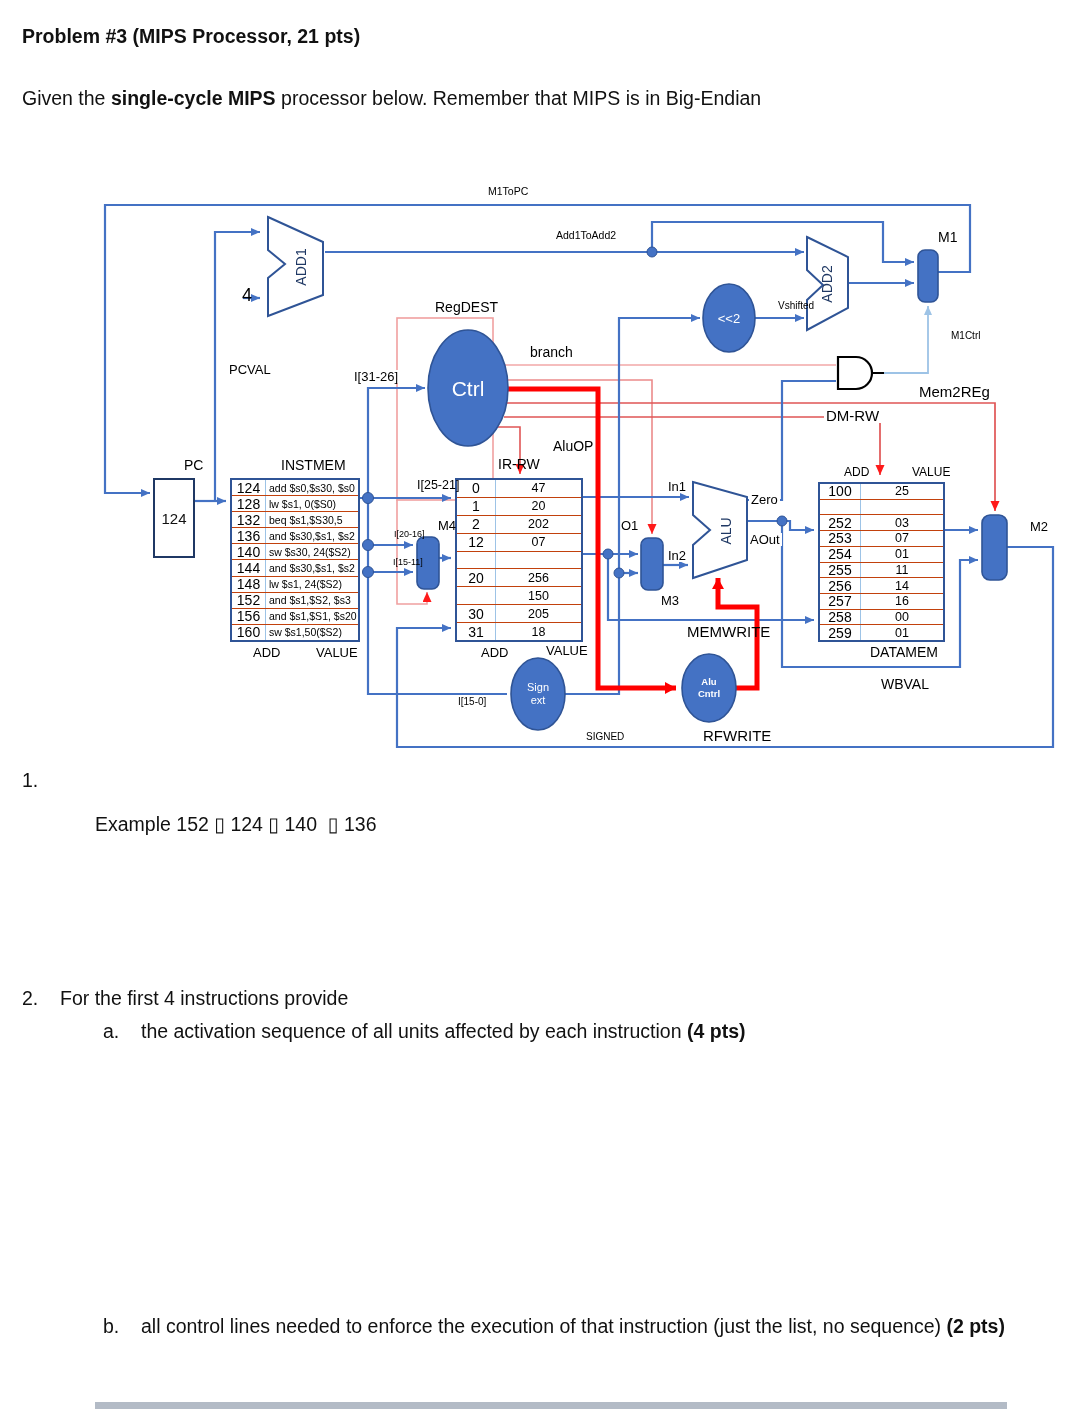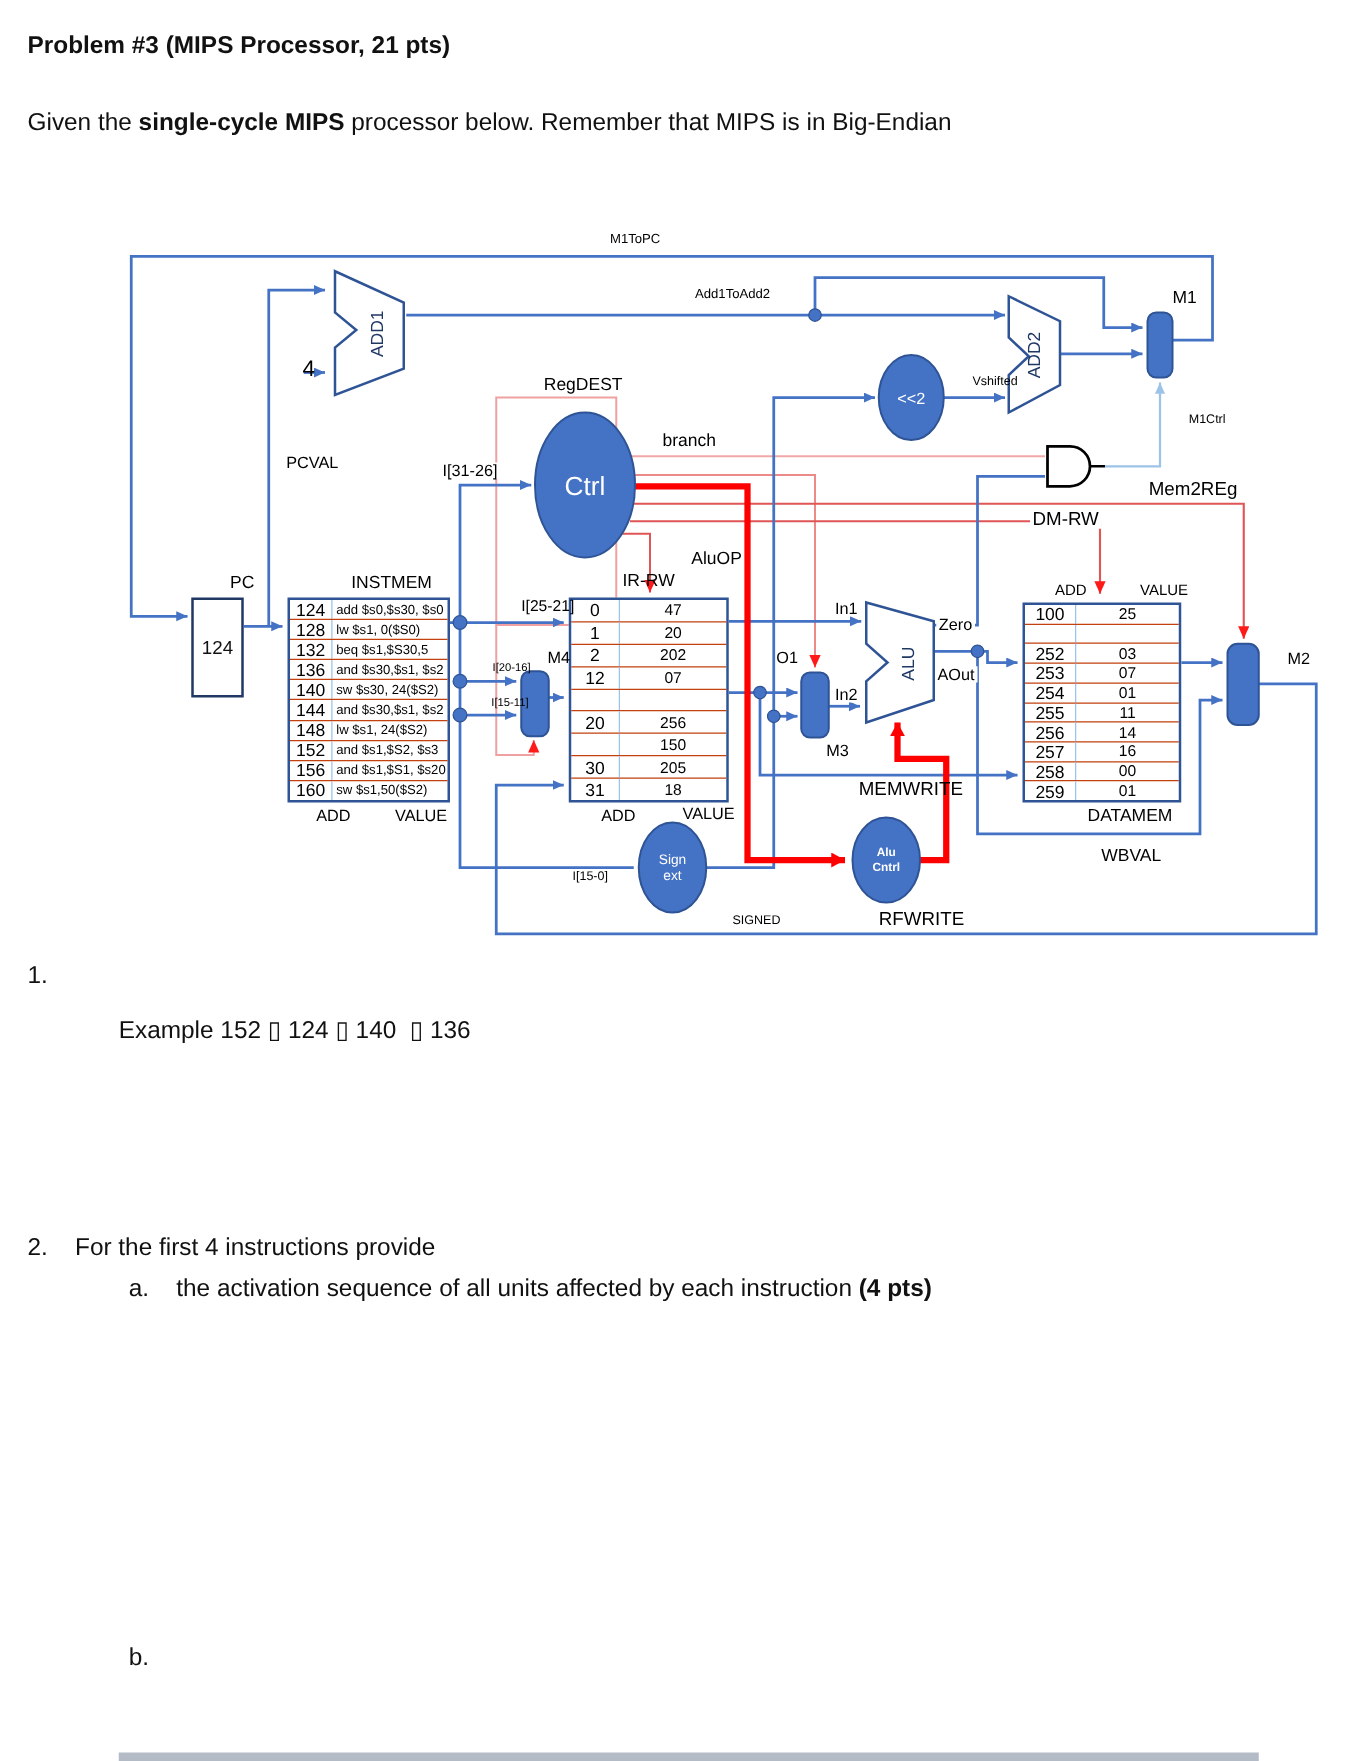--- a/index.html
+++ b/index.html
@@ -34,20 +34,21 @@
   <div class="txt" style="left:22px;top:86px;"><span>Given the </span><span class="b">single-cycle MIPS</span><span> processor below. Remember that MIPS is in Big-Endian</span></div>
 
   <div class="txt" style="left:22px;top:768px;">1.</div>
   <div class="txt" style="left:60px;top:812px;margin-left:35px;">Example 152 ▯ 124 ▯ 140  ▯ 136</div>
 
   <div class="txt" style="left:22px;top:986px;">2.</div>
   <div class="txt" style="left:60px;top:986px;">For the first 4 instructions provide</div>
   <div class="txt" style="left:103px;top:1019px;">a.</div>
   <div class="txt" style="left:141px;top:1019px;width:920px;"><span>the activation sequence of all units affected by each instruction </span><span class="b">(4 pts)</span></div>
   <div class="txt" style="left:103px;top:1314px;">b.</div>
+  <div class="txt" style="left:141px;top:1314px;width:900px;"><span>all control lines needed to enforce the execution of that instruction (just the list, no sequence) </span><span class="b">(2 pts)</span></div>
 
   <svg id="wires" width="1083" height="1409" viewBox="0 0 1083 1409">
     <defs>
       <marker id="aB" markerUnits="userSpaceOnUse" markerWidth="11" markerHeight="10" refX="9" refY="4" orient="auto">
           <path d="M0,0 L9,4 L0,8 Z" fill="#4472C4"></path>
         </marker>
       <marker id="aR" markerUnits="userSpaceOnUse" markerWidth="12" markerHeight="11" refX="10" refY="4.5" orient="auto">
           <path d="M0,0 L10,4.5 L0,9 Z" fill="#FF1A1A"></path>
         </marker>
       <marker id="aRB" markerUnits="userSpaceOnUse" markerWidth="15" markerHeight="14" refX="11" refY="6" orient="auto">

